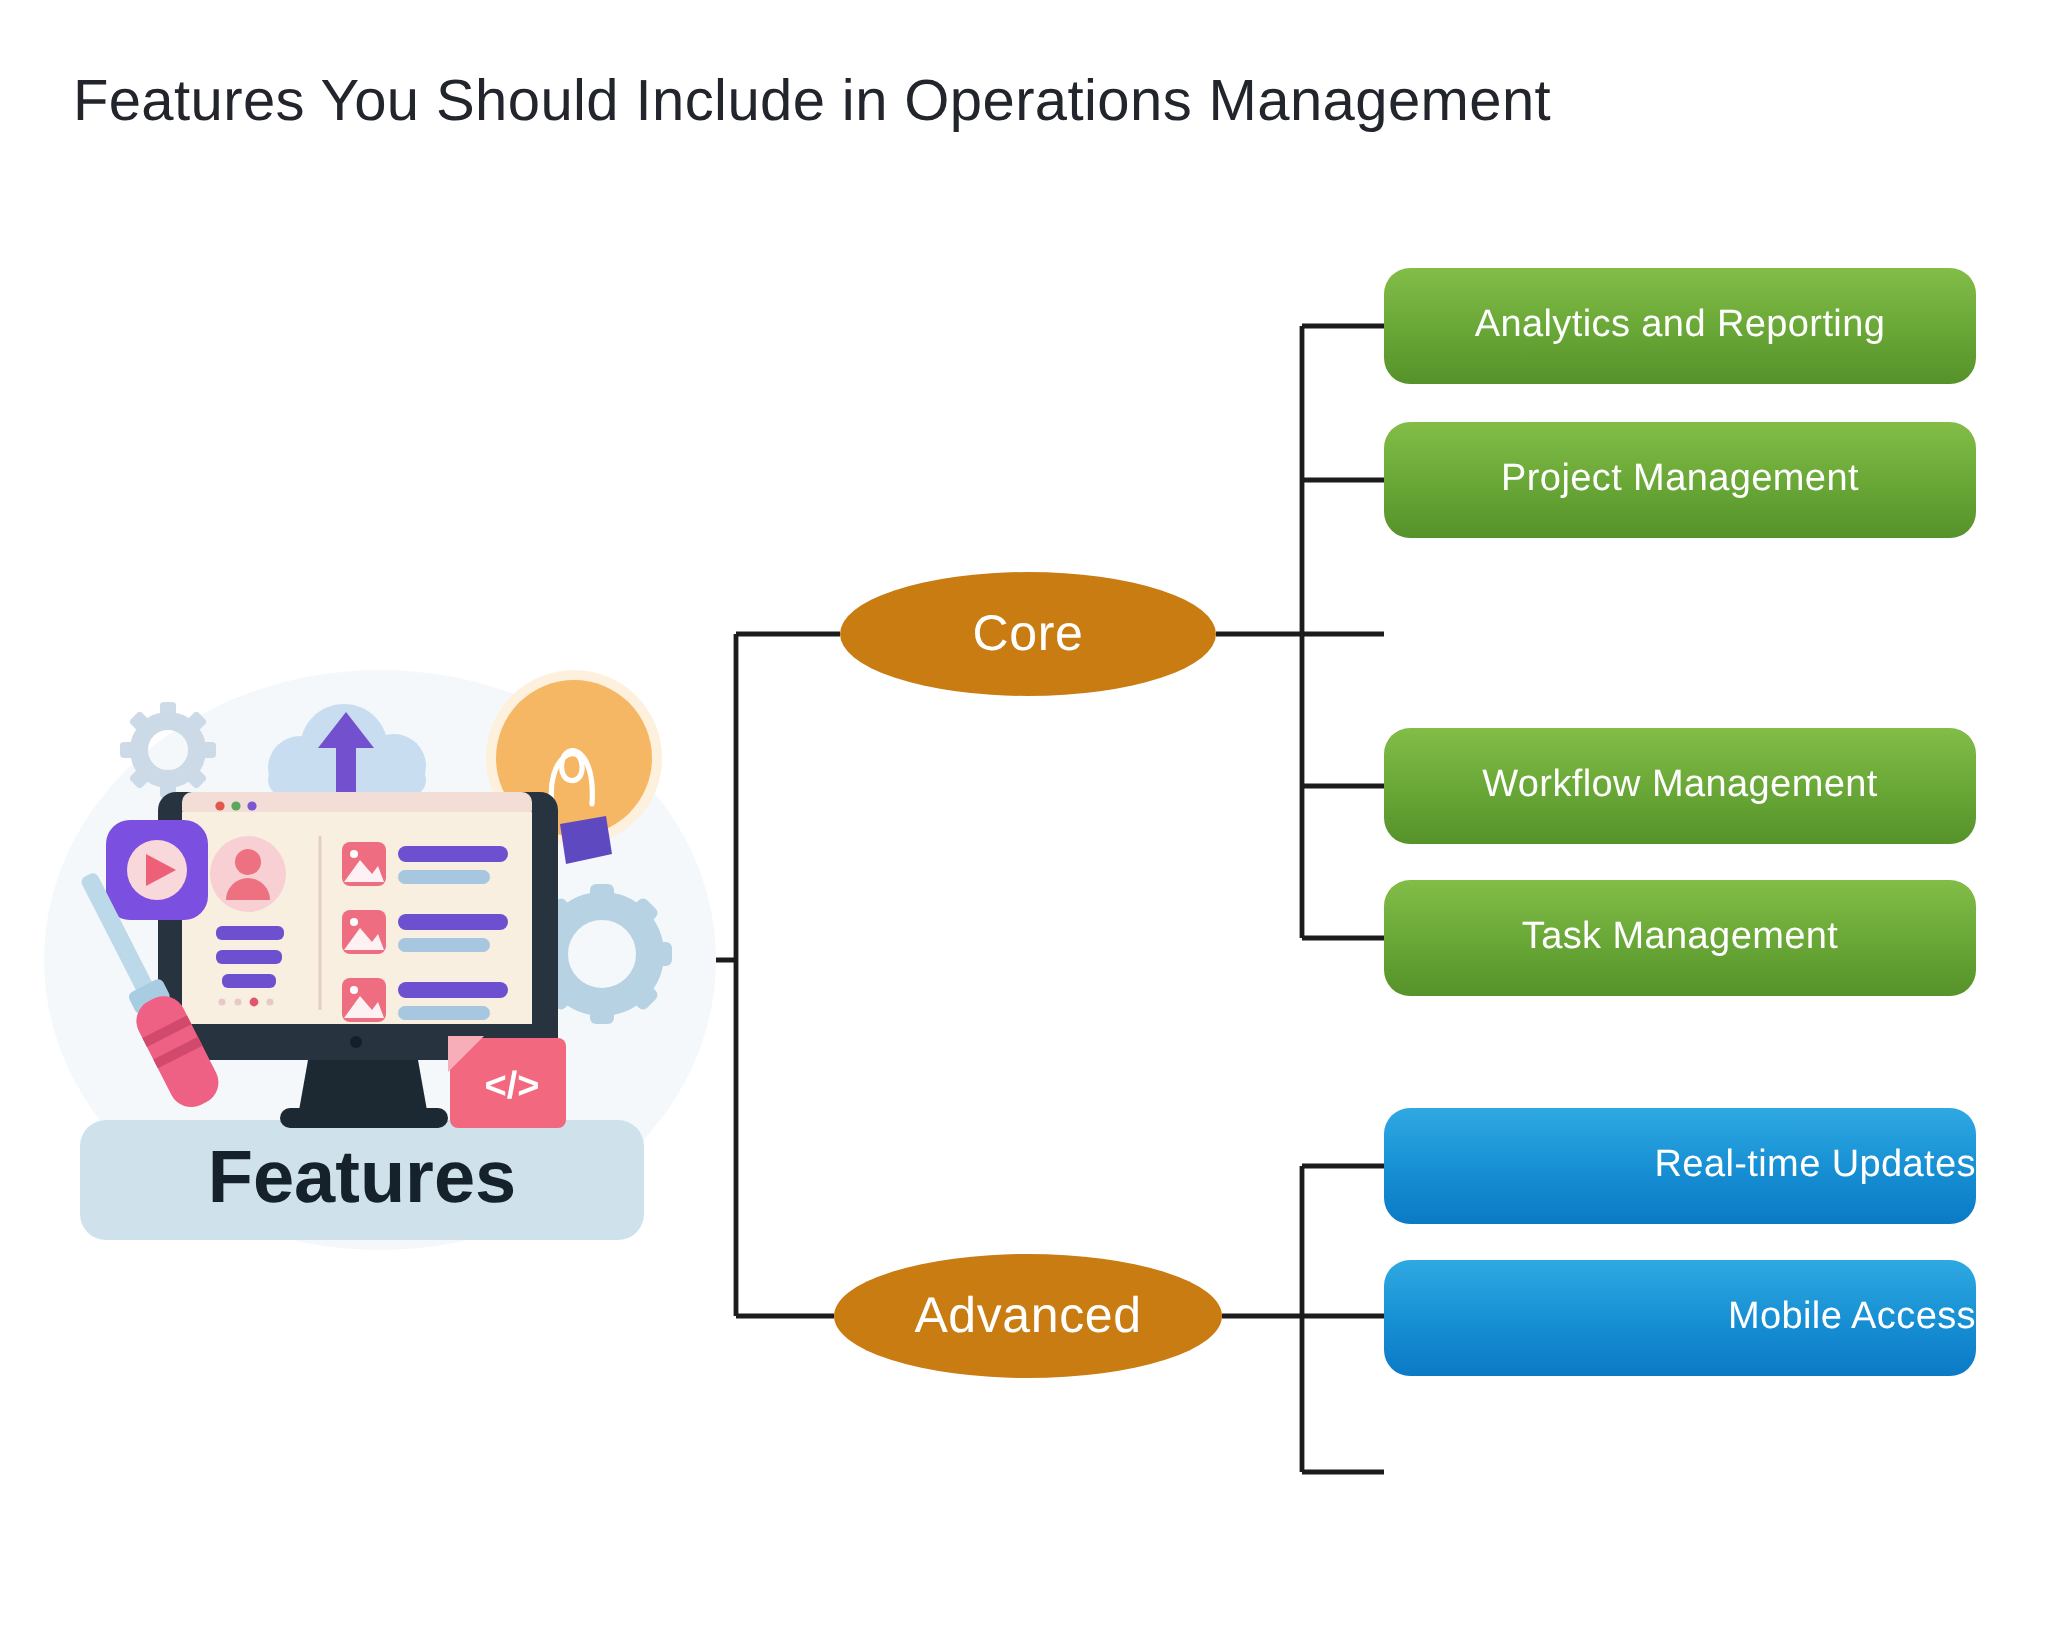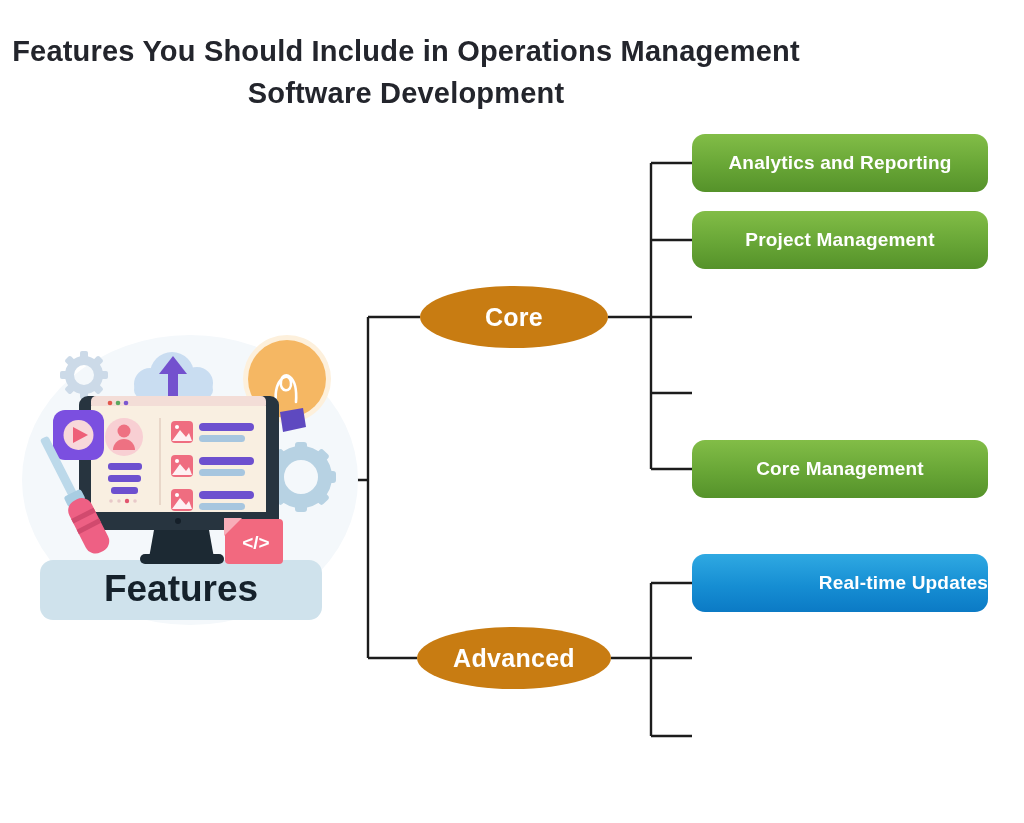--- a/index.html
+++ b/index.html
@@ -2,48 +2,48 @@
 <html><head>
 <meta charset="utf-8">
 <style>
   html,body{margin:0;padding:0;background:#ffffff;}
   .canvas{
     position:relative;width:1024px;height:823px;background:#ffffff;overflow:hidden;
     font-family:"Liberation Sans",sans-serif;
   }
   .title{
     position:absolute;top:30px;left:0;width:812px;margin:0;
-    text-align:center;font-size:29px;line-height:42px;font-weight:700;
+    text-align:center;font-size:29px;line-height:42px;font-weight:400;
     color:#23252c;letter-spacing:.2px;
   }
   .connectors{position:absolute;left:0;top:0;}
   .illustration{position:absolute;left:10px;top:330px;}
   .branch-node{
     position:absolute;display:flex;align-items:center;justify-content:center;
     border-radius:50%;background:#c87c12;color:#ffffff;
-    font-size:25px;font-weight:700;letter-spacing:.3px;
+    font-size:25px;font-weight:400;letter-spacing:.3px;
   }
   .branch-node.core{left:420px;top:286px;width:188px;height:62px;}
   .branch-node.advanced{left:417px;top:627px;width:194px;height:62px;text-align:right;}
   .item{
     position:absolute;left:692px;width:296px;height:58px;
     display:flex;align-items:center;justify-content:center;
-    border-radius:13px;color:#ffffff;font-size:19px;font-weight:700;
+    border-radius:13px;color:#ffffff;font-size:19px;font-weight:400;
     letter-spacing:.2px;
   }
   .item.green{background:linear-gradient(180deg,#82bd47 0%,#68a636 55%,#55922a 100%);}
   .item.blue{background:linear-gradient(180deg,#2fa9e2 0%,#168ed3 55%,#0b7ac5 100%);justify-content:flex-end;}
   .banner-text{font-family:"Liberation Sans",sans-serif;}
 </style>
 </head>
 <body>
 
 <div class="canvas">
 
-  <h1 class="title"><span>Features You Should Include in Operations Management</span><br><span>Software Development</span></h1>
+  <h1 class="title"><span>Features You Should Include in Operations Management</span><br></h1>
 
   <svg class="connectors" width="1024" height="823" viewBox="0 0 1024 823">
     <g stroke="#1c1c1c" stroke-width="2.4" fill="none">
       <path d="M322 480 H368"></path>
       <path d="M368 317 V658"></path>
       <path d="M368 317 H420"></path>
       <path d="M368 658 H417"></path>
       <path d="M608 317 H692"></path>
       <path d="M651 163 V469"></path>
       <path d="M651 163 H692"></path>
@@ -198,21 +198,27 @@
   <div class="branch-node advanced">
       <span>Advanced</span>
     </div>
 
   <div class="item green" style="top:134px">
       <span>Analytics and Reporting</span>
     </div>
   <div class="item green" style="top:211px">
       <span>Project Management</span>
     </div>
+  <div class="item green" style="top:364px">
+      <span>Workflow Management</span>
+    </div>
   <div class="item green" style="top:440px">
-      <span>Core Management</span>
+      <span>Task Management</span>
     </div>
 
   <div class="item blue" style="top:554px">
       <span>Real-time Updates</span>
     </div>
+  <div class="item blue" style="top:630px">
+      <span>Mobile Access</span>
+    </div>
 
 </div>
 
 </body></html>

